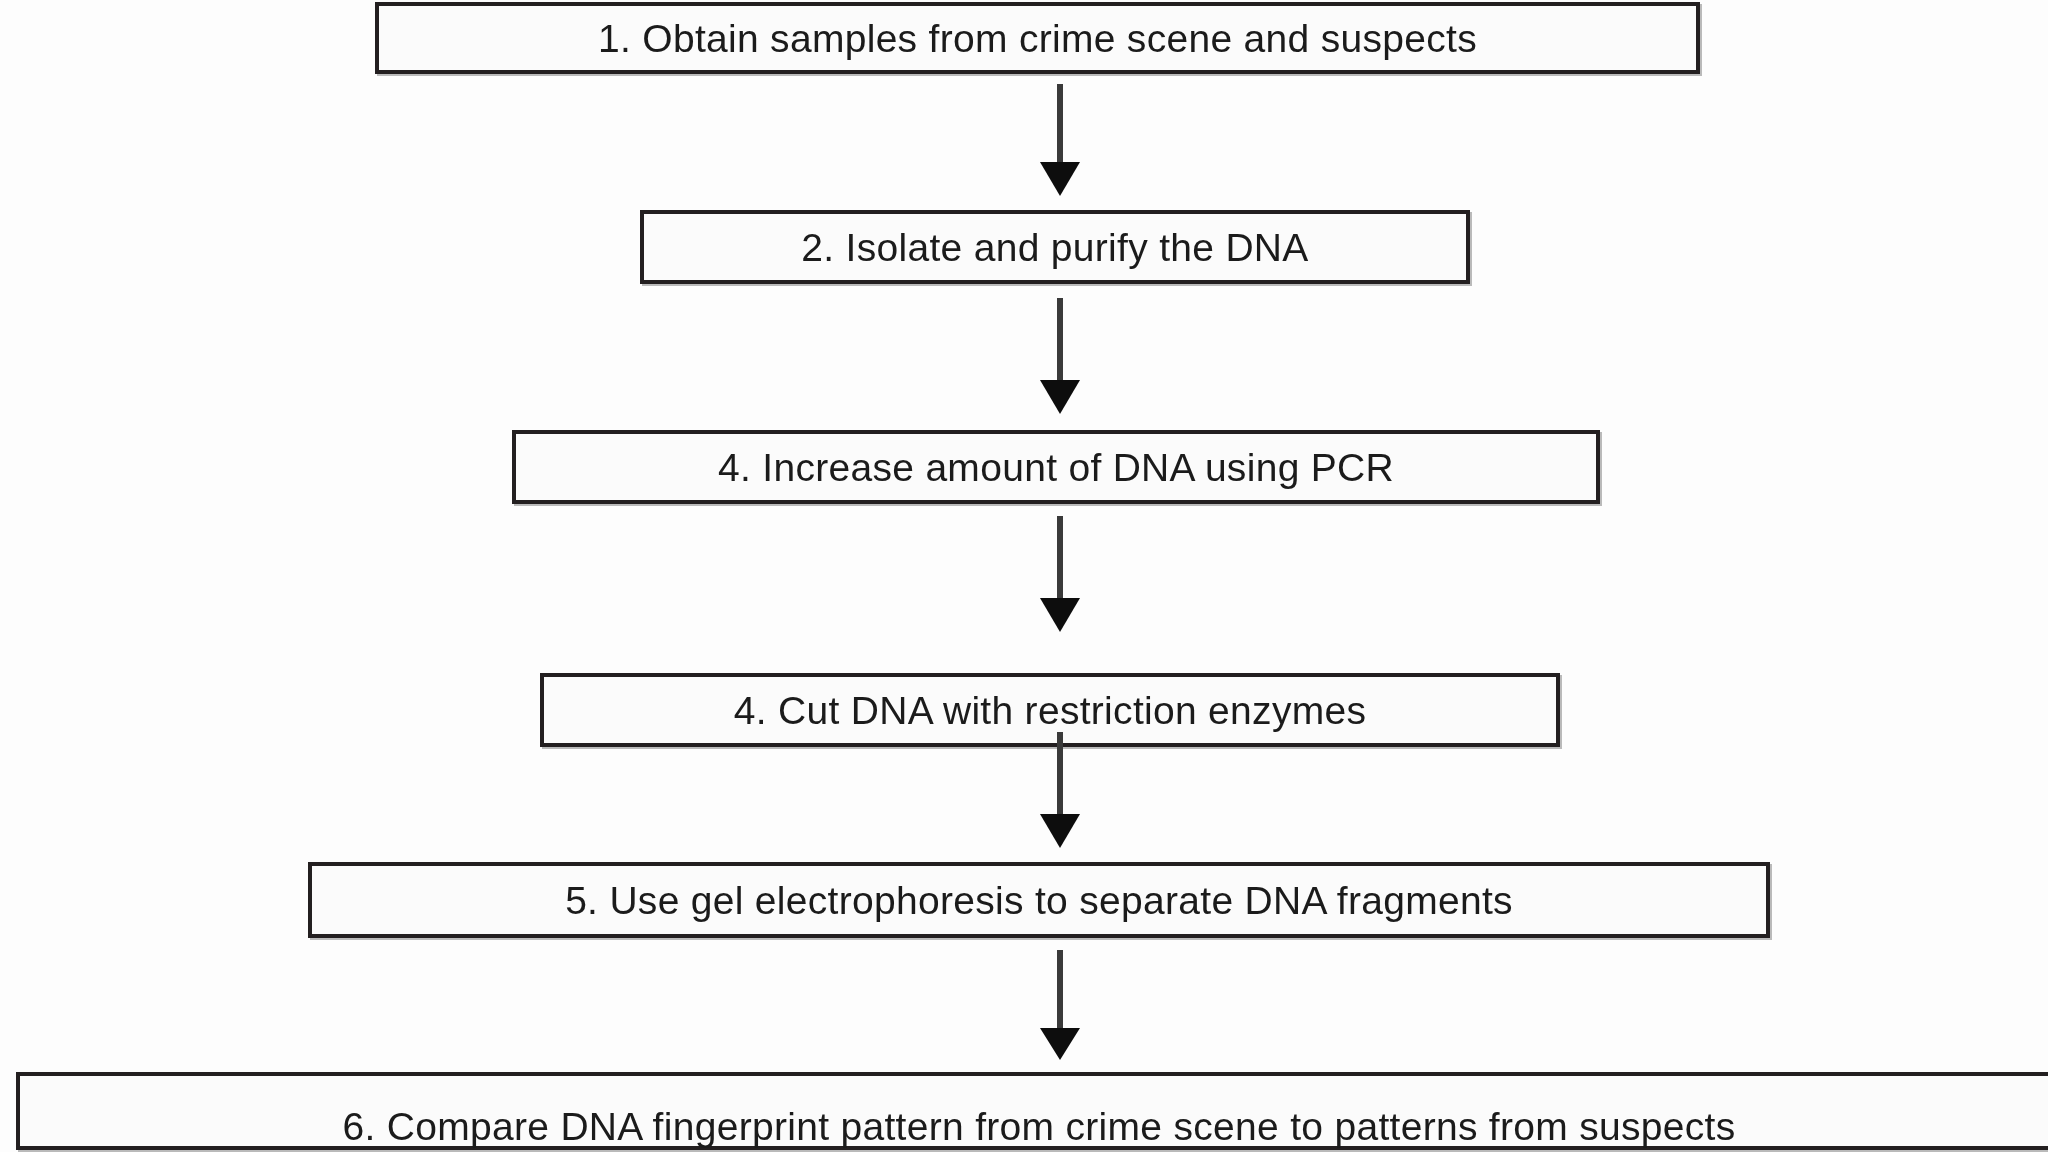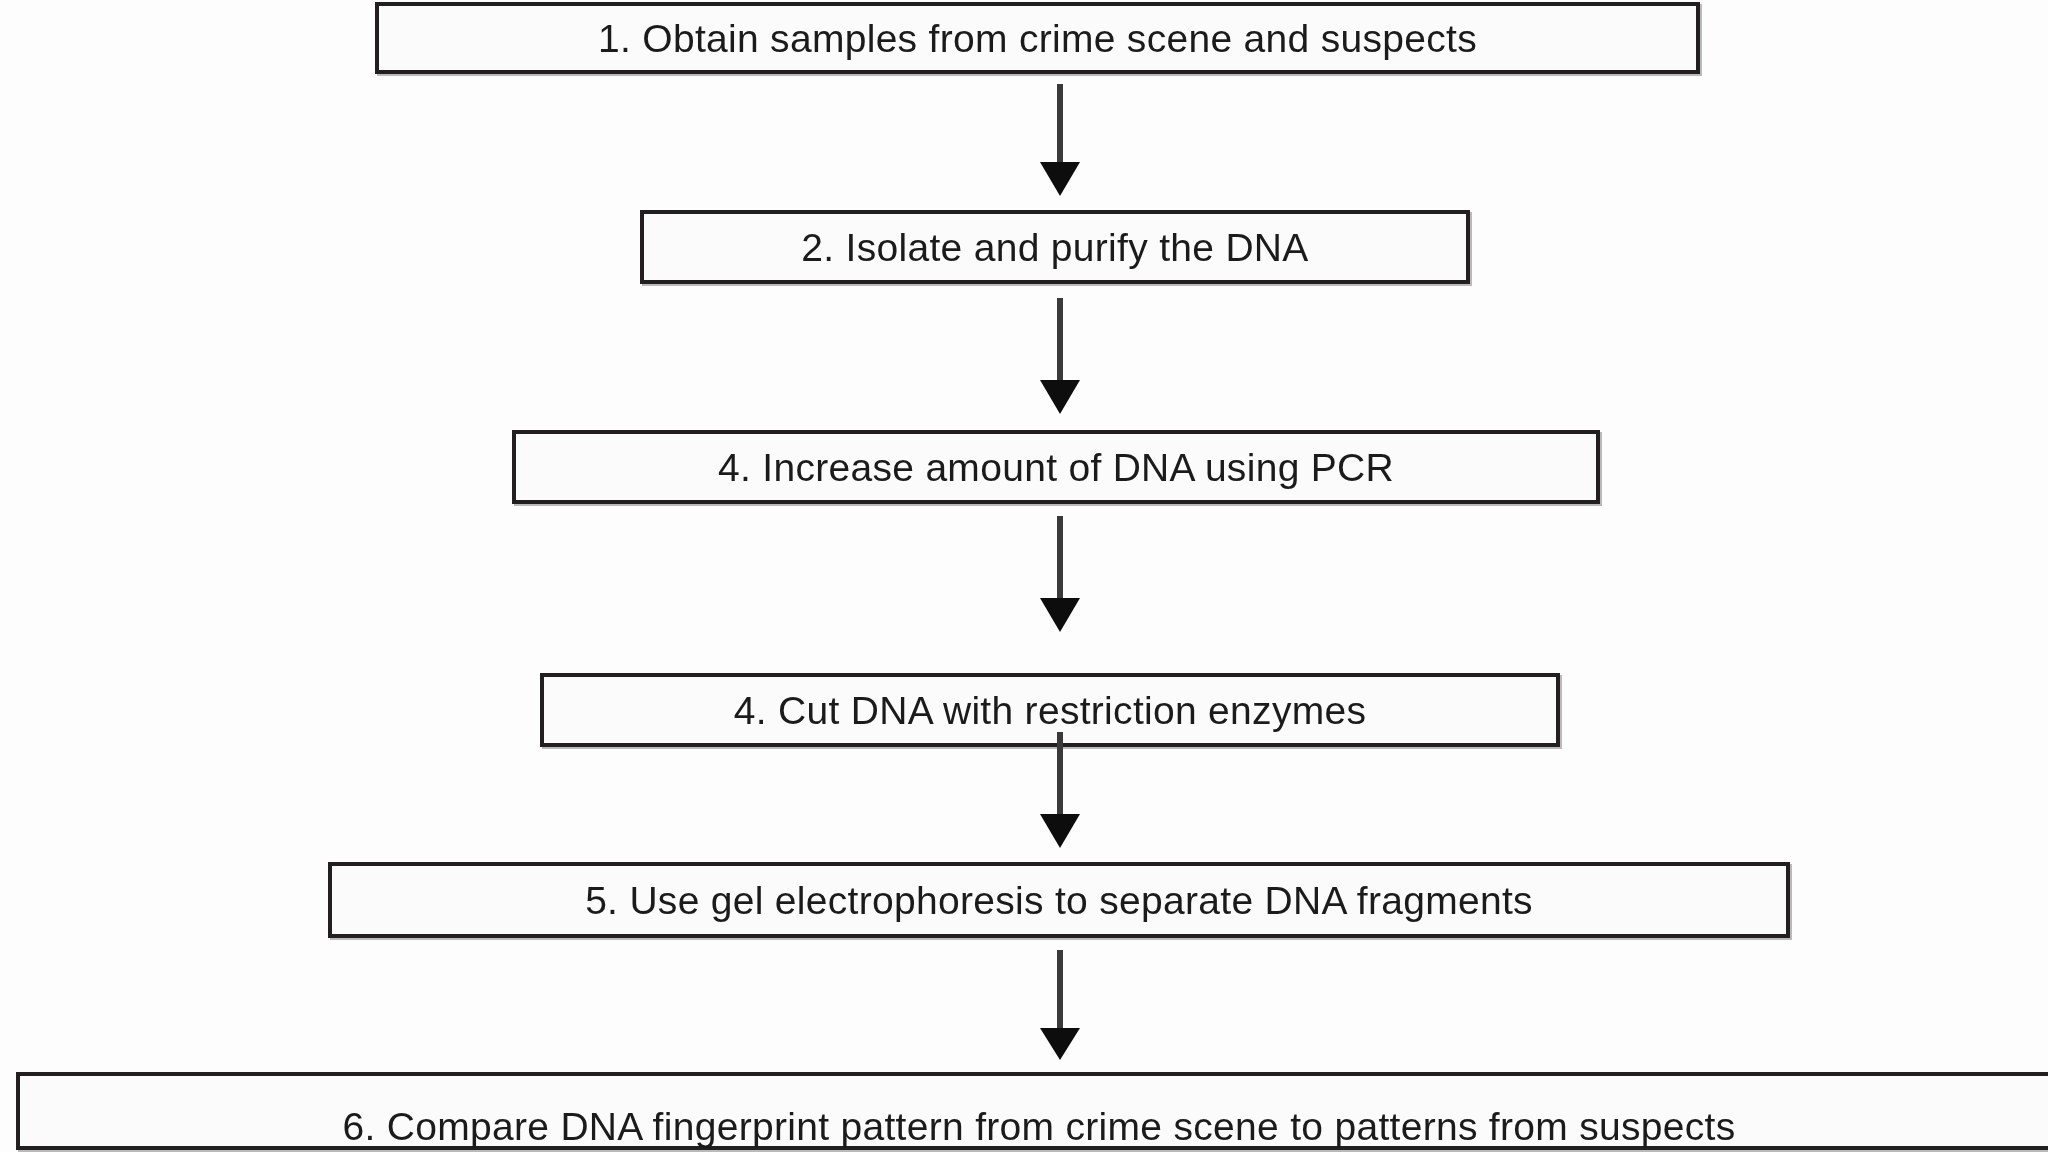--- a/index.html
+++ b/index.html
@@ -83,21 +83,21 @@
     <span class="step-label">4. Cut DNA with restriction enzymes</span>
   </div>
 
   <div class="connector" style="left:1036px; top:732px; width:48px; height:118px;">
     <svg width="48" height="118" viewBox="0 0 48 118" aria-hidden="true">
       <rect x="21" y="0" width="6" height="88" fill="#3a3a3a"></rect>
       <polygon points="4,82 44,82 24,116" fill="#0d0d0d"></polygon>
     </svg>
   </div>
 
-  <div class="step-box" style="left:328px; top:862px; width:1462px; height:76px;">
+  <div class="step-box" style="left:308px; top:862px; width:1462px; height:76px;">
     <span class="step-label">5. Use gel electrophoresis to separate DNA fragments</span>
   </div>
 
   <div class="connector" style="left:1036px; top:950px; width:48px; height:112px;">
     <svg width="48" height="112" viewBox="0 0 48 112" aria-hidden="true">
       <rect x="21" y="0" width="6" height="84" fill="#3a3a3a"></rect>
       <polygon points="4,78 44,78 24,110" fill="#0d0d0d"></polygon>
     </svg>
   </div>
 

